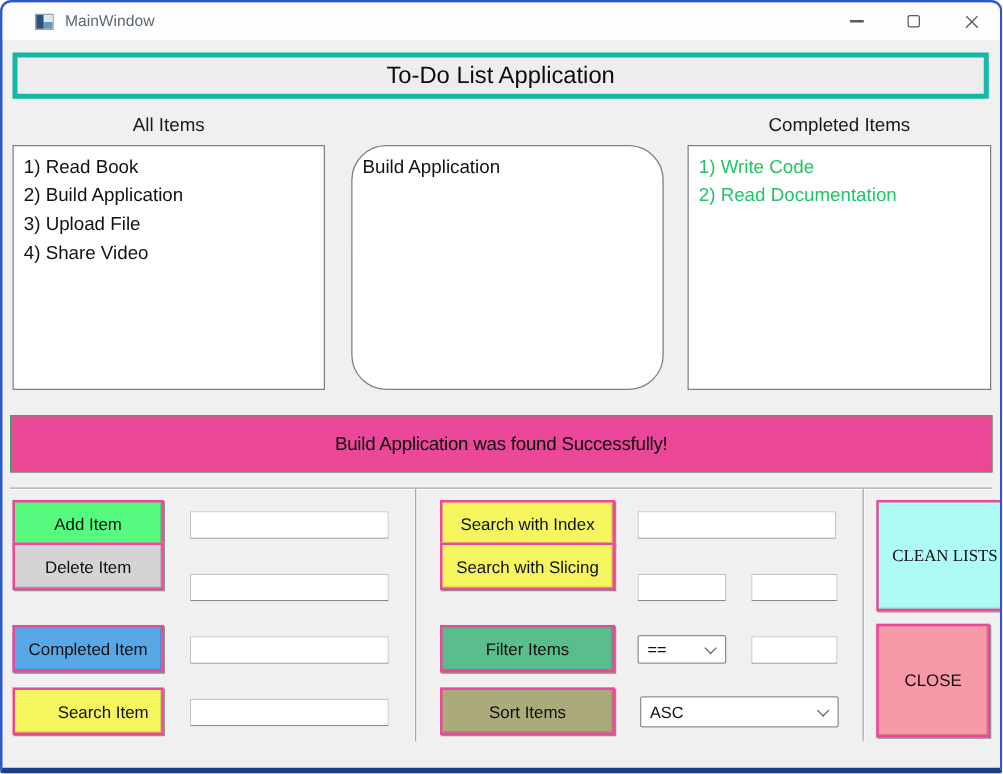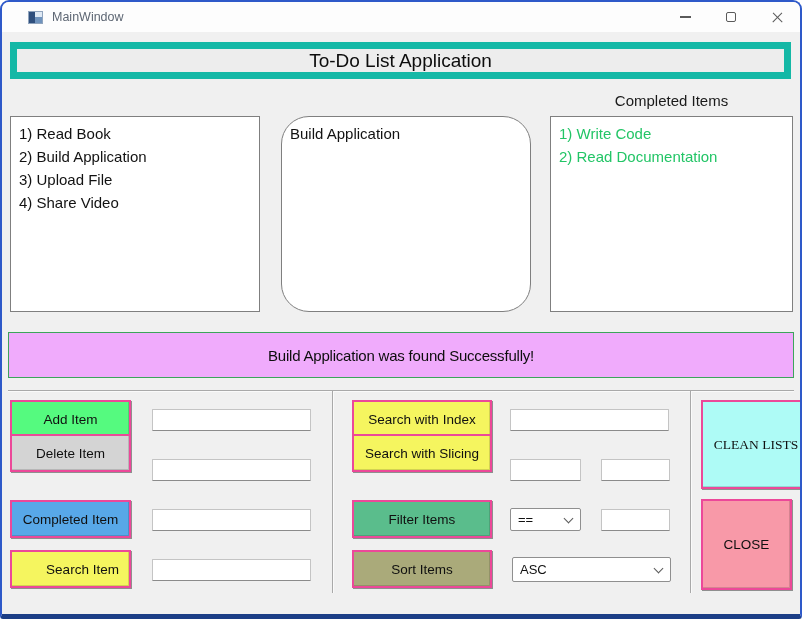--- a/index.html
+++ b/index.html
@@ -18,21 +18,21 @@
   .win-controls{margin-left:auto;display:flex;height:100%;}
   .win-btn{width:46px;height:100%;display:flex;align-items:center;justify-content:center;}
   .min-glyph{width:11px;height:1.5px;background:#5a5a5a;display:block;}
   .max-glyph{width:10px;height:10px;border:1.3px solid #5a5a5a;border-radius:2px;display:block;box-sizing:border-box;}
   .x-glyph{position:relative;width:13px;height:13px;display:block;}
   .x-glyph i{position:absolute;left:0;top:6px;width:13px;height:1.4px;background:#5a5a5a;}
   .x-glyph i:first-child{transform:rotate(45deg);}
   .x-glyph i:last-child{transform:rotate(-45deg);}
   
   .header-panel{position:absolute;left:8px;top:40px;width:781px;height:37px;box-sizing:border-box;
-    background:#ededed;border:7px solid #14b8a6;display:flex;align-items:center;justify-content:center;
+    background:#ededed;border:4px solid #14b8a6;display:flex;align-items:center;justify-content:center;
     font-size:19px;color:#0c0c0c;}
   
   .sec-label{position:absolute;top:90px;height:20px;text-align:center;font-size:15px;color:#1a1a1a;}
   .lbl-all{left:8px;width:250px;}
   .lbl-wanted{left:279px;width:250px;margin-top:32px;}
   .lbl-completed{left:548px;width:243px;}
   
   .listbox{position:absolute;top:114px;height:196px;box-sizing:border-box;background:#fff;
     border:1px solid #7f7f7f;padding:5px 8px;font-size:15px;font-weight:normal;line-height:23px;overflow:hidden;}
   .list-all{left:8px;width:250px;}
@@ -97,38 +97,39 @@
             <i></i>
           </span>
         </div>
     </div>
   </div>
 
   <div class="header-panel">
     <span>To-Do List Application</span>
   </div>
 
+  <div class="sec-label lbl-all">All Items</div>
   <div class="sec-label lbl-wanted">Wanted Items</div>
   <div class="sec-label lbl-completed">Completed Items</div>
 
   <div class="listbox list-all" style="color: rgb(18, 18, 18);">
     <div>1) Read Book</div>
     <div>2) Build Application</div>
     <div>3) Upload File</div>
     <div>4) Share Video</div>
   </div>
   <div class="listbox list-wanted" style="color: rgb(18, 18, 18); border-radius: 28px;">
     <div>Build Application</div>
   </div>
   <div class="listbox list-completed" style="color: rgb(34, 197, 102);">
     <div>1) Write Code</div>
     <div>2) Read Documentation</div>
   </div>
 
-  <div class="status-bar" style="background-color: #f0abfc; border-color: rgb(61, 164, 92);">
+  <div class="status-bar" style="background-color: #ec4899; border-color: rgb(61, 164, 92);">
     <span>Build Application was found Successfully!</span>
   </div>
 
   <div class="h-sep"></div>
   <div class="v-sep s1"></div>
   <div class="v-sep s2"></div>
 
   <div class="btn col-l row1" style="background-color: rgb(85, 250, 127);">Add Item</div>
   <input class="tin in-l ti1" value="" style="">
 

